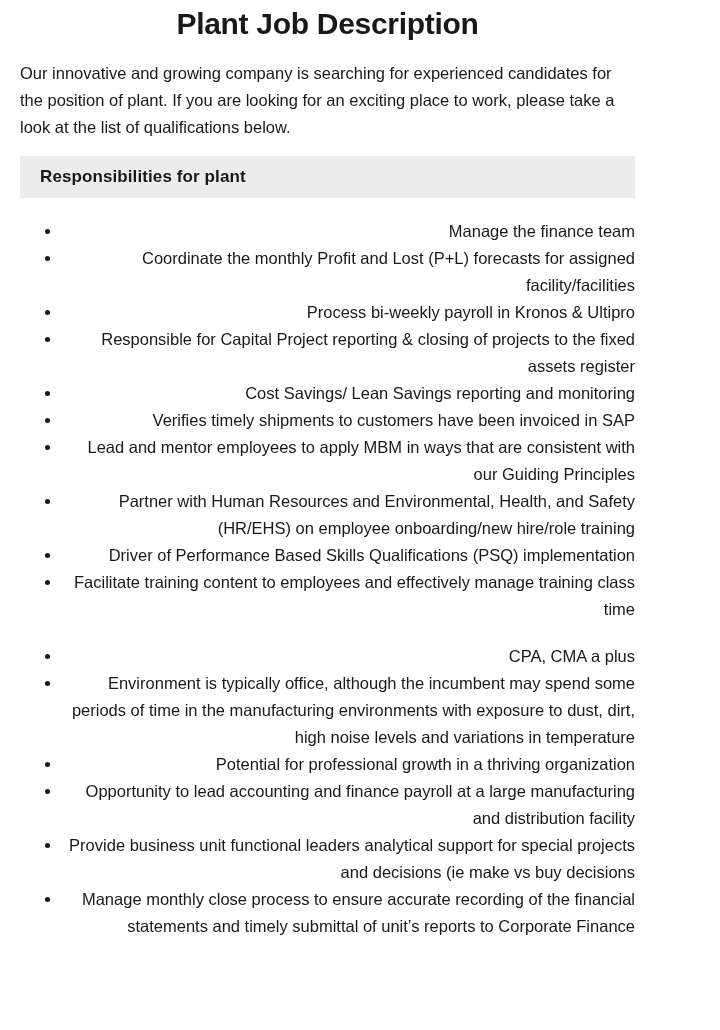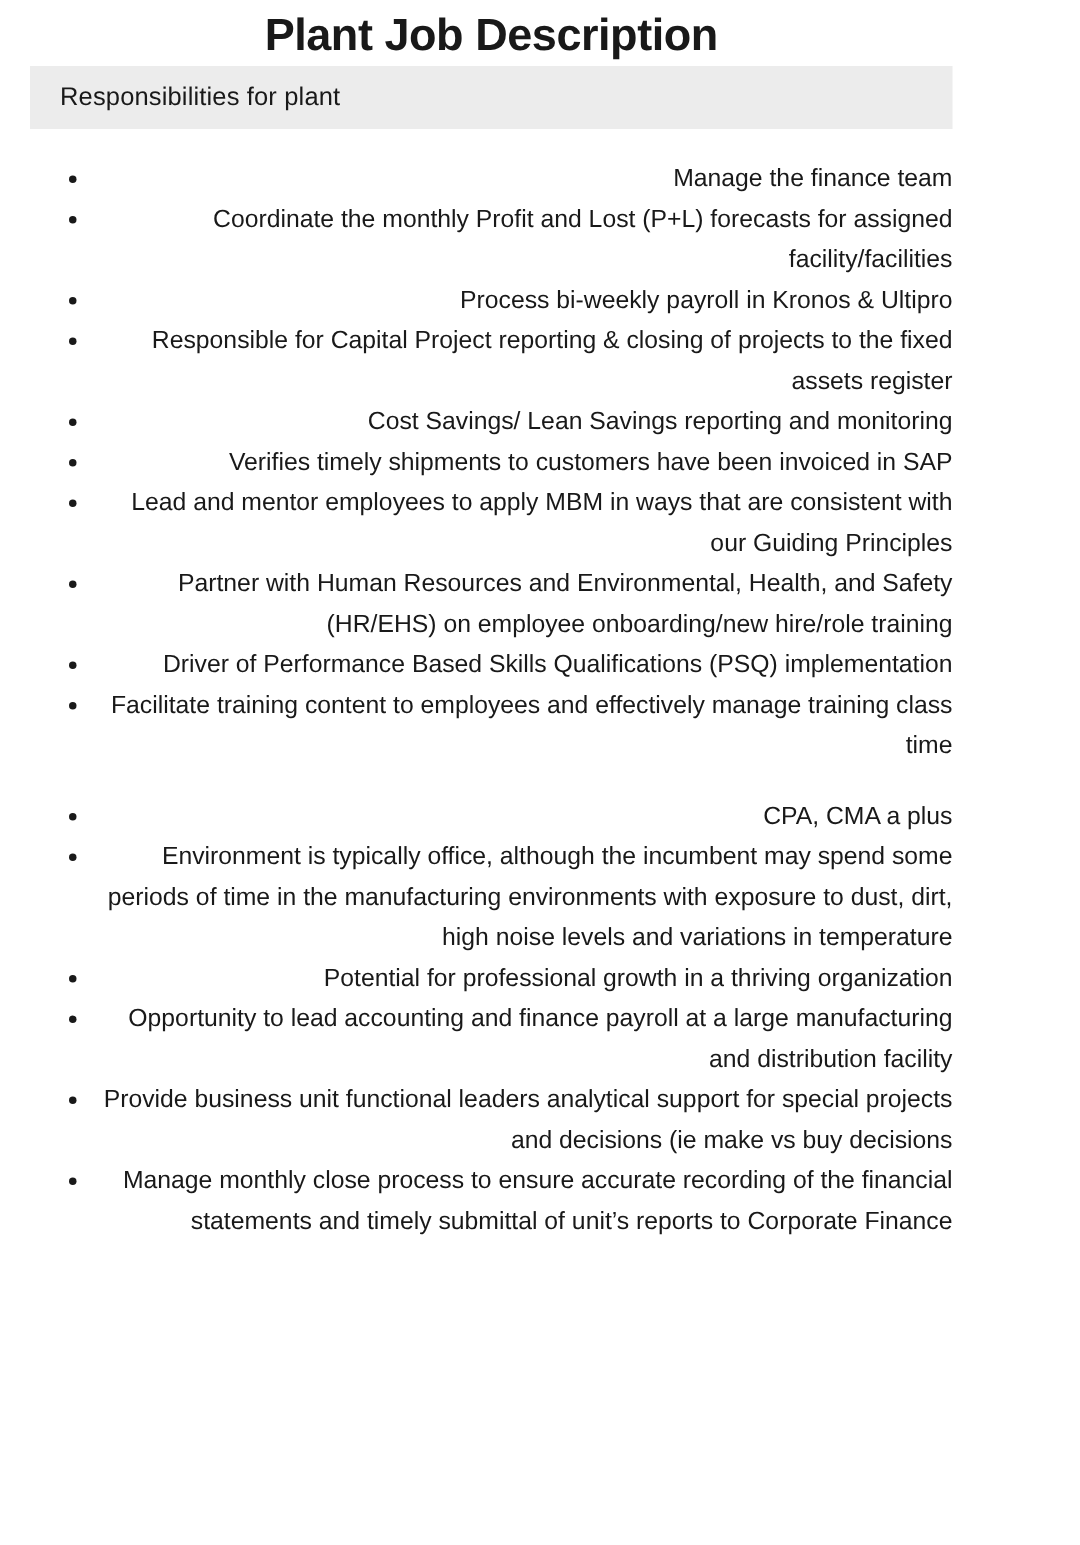--- a/index.html
+++ b/index.html
@@ -36,21 +36,21 @@
   .section-bar {
     background: var(--section-bar-bg, #ececec);
     height: 42px;
     display: flex;
     align-items: center;
     padding: 0 0 0 20px;
     box-sizing: border-box;
   }
   .section-heading {
     font-size: 17px;
-    font-weight: 400;
+    font-weight: 700;
     letter-spacing: 0.1px;
   }
   ul.bullet-list {
     margin: 20px 0 18px 0;
     padding: 0 0 0 42px;
     list-style: disc outside;
     font-size: 16.5px;
     line-height: 27px;
   }
   ul.bullet-list li {
@@ -58,20 +58,21 @@
     text-align: right;
   }
 </style>
 </head>
 <body>
 
 <div class="page">
 
   <h1 class="page-title">Plant Job Description</h1>
 
+  <p class="intro">Our innovative and growing company is searching for experienced candidates for the position of plant. If you are looking for an exciting place to work, please take a look at the list of qualifications below.</p>
 
   <section>
     <div class="section-bar">
       <span class="section-heading">Responsibilities for plant</span>
     </div>
     <ul class="bullet-list">
       <li>Manage the finance team</li>
       <li>Coordinate the monthly Profit and Lost (P+L) forecasts for assigned facility/facilities</li>
       <li>Process bi-weekly payroll in Kronos &amp; Ultipro</li>
       <li>Responsible for Capital Project reporting &amp; closing of projects to the fixed assets register</li>

